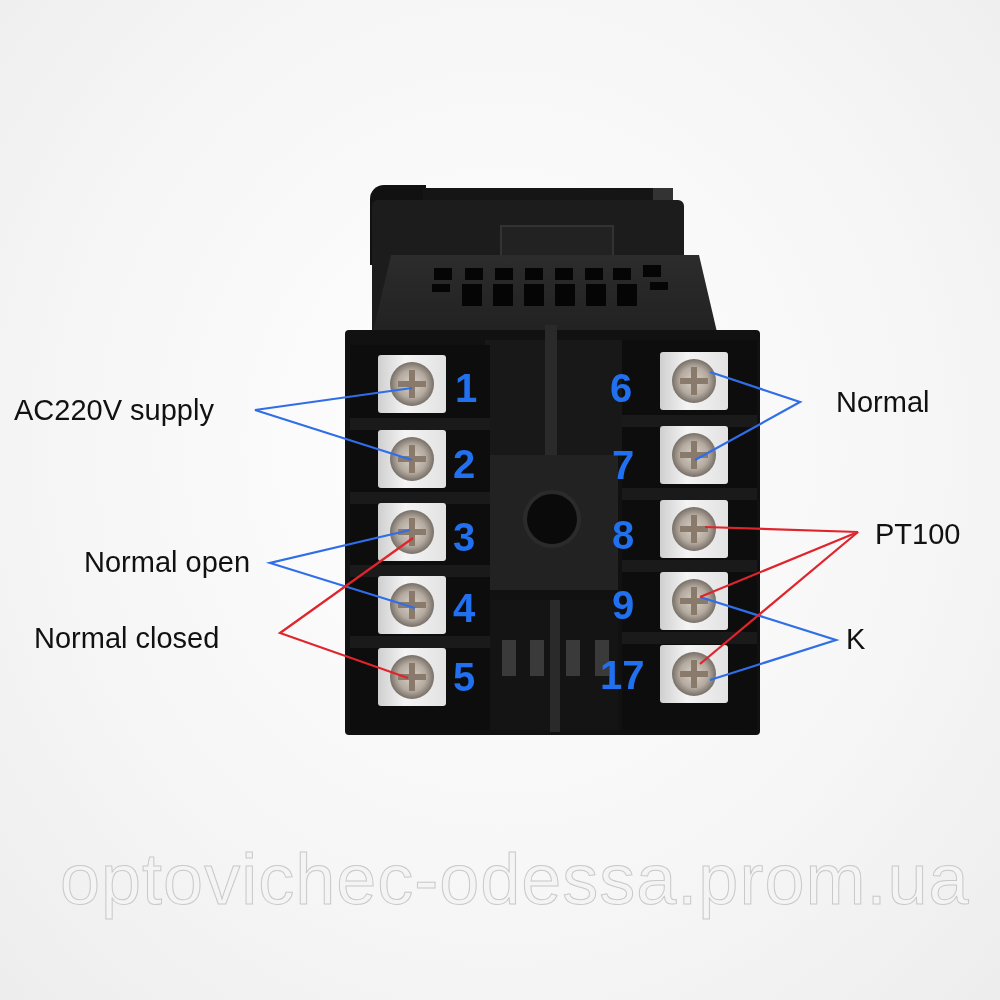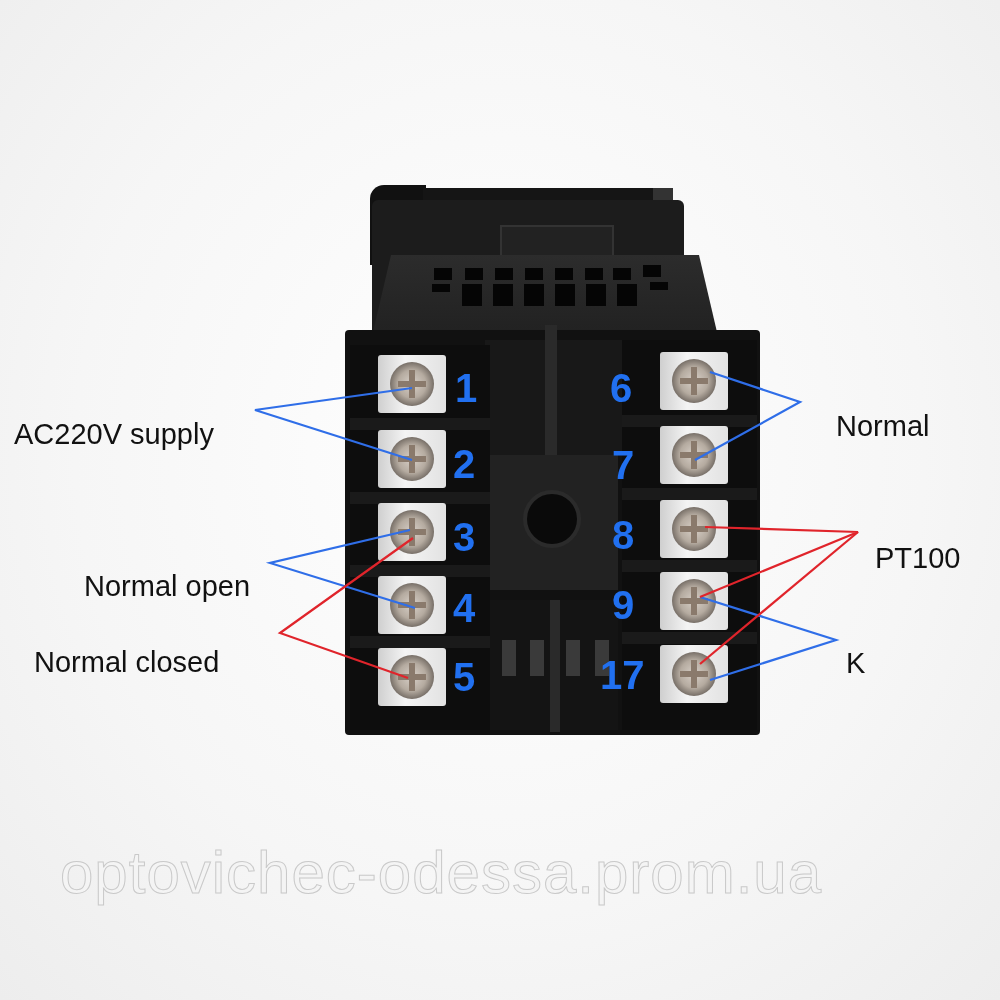--- a/index.html
+++ b/index.html
@@ -22,22 +22,22 @@
     .screw-block { width:68px; height:58px; background:linear-gradient(90deg,#cfcfcf,#f4f4f4 40%,#e2e2e2); border-radius:3px; }
     .screw { width:44px; height:44px; border-radius:50%; background:radial-gradient(circle,#d8d0c8 0%,#b5aba0 45%,#6d655e 75%,#222 100%); }
     .screw:before, .screw:after { content:""; position:absolute; background:#8a7a6c; }
     .screw:before { left:19px; top:8px; width:6px; height:28px; }
     .screw:after { left:8px; top:19px; width:28px; height:6px; }
     .num { color:#2170f0; font-weight:bold; font-size:40px; font-family:"Liberation Sans", sans-serif; line-height:1; }
     .center-panel { left:488px; top:455px; width:130px; height:135px; background:#222; }
     .knob { left:523px; top:490px; width:58px; height:58px; border-radius:50%; background:#0a0a0a; border:4px solid #2b2b2b; box-sizing:border-box; }
     .lower-panel { left:490px; top:600px; width:128px; height:130px; background:#141414; }
     .slot { background:#3a3a3a; }
-    .label { color:#111; font-size:29px; white-space:nowrap;margin-top:24px; }
-    .watermark { left:60px; top:838px; font-size:60px; color:#f4f4f4; letter-spacing:1px;
+    .label { color:#111; font-size:29px; white-space:nowrap; }
+    .watermark { left:60px; top:838px; font-size:72px; color:#f4f4f4; letter-spacing:1px;
       -webkit-text-stroke:1px #c9c9c9; white-space:nowrap; }
     svg.lines { position:absolute; left:0; top:0; }
   </style>
 </head>
 <body>
 
 <div>
   <div class="abs top-tab"></div>
   <div class="abs top-hole"></div>
   <div class="abs top-rail"></div>

